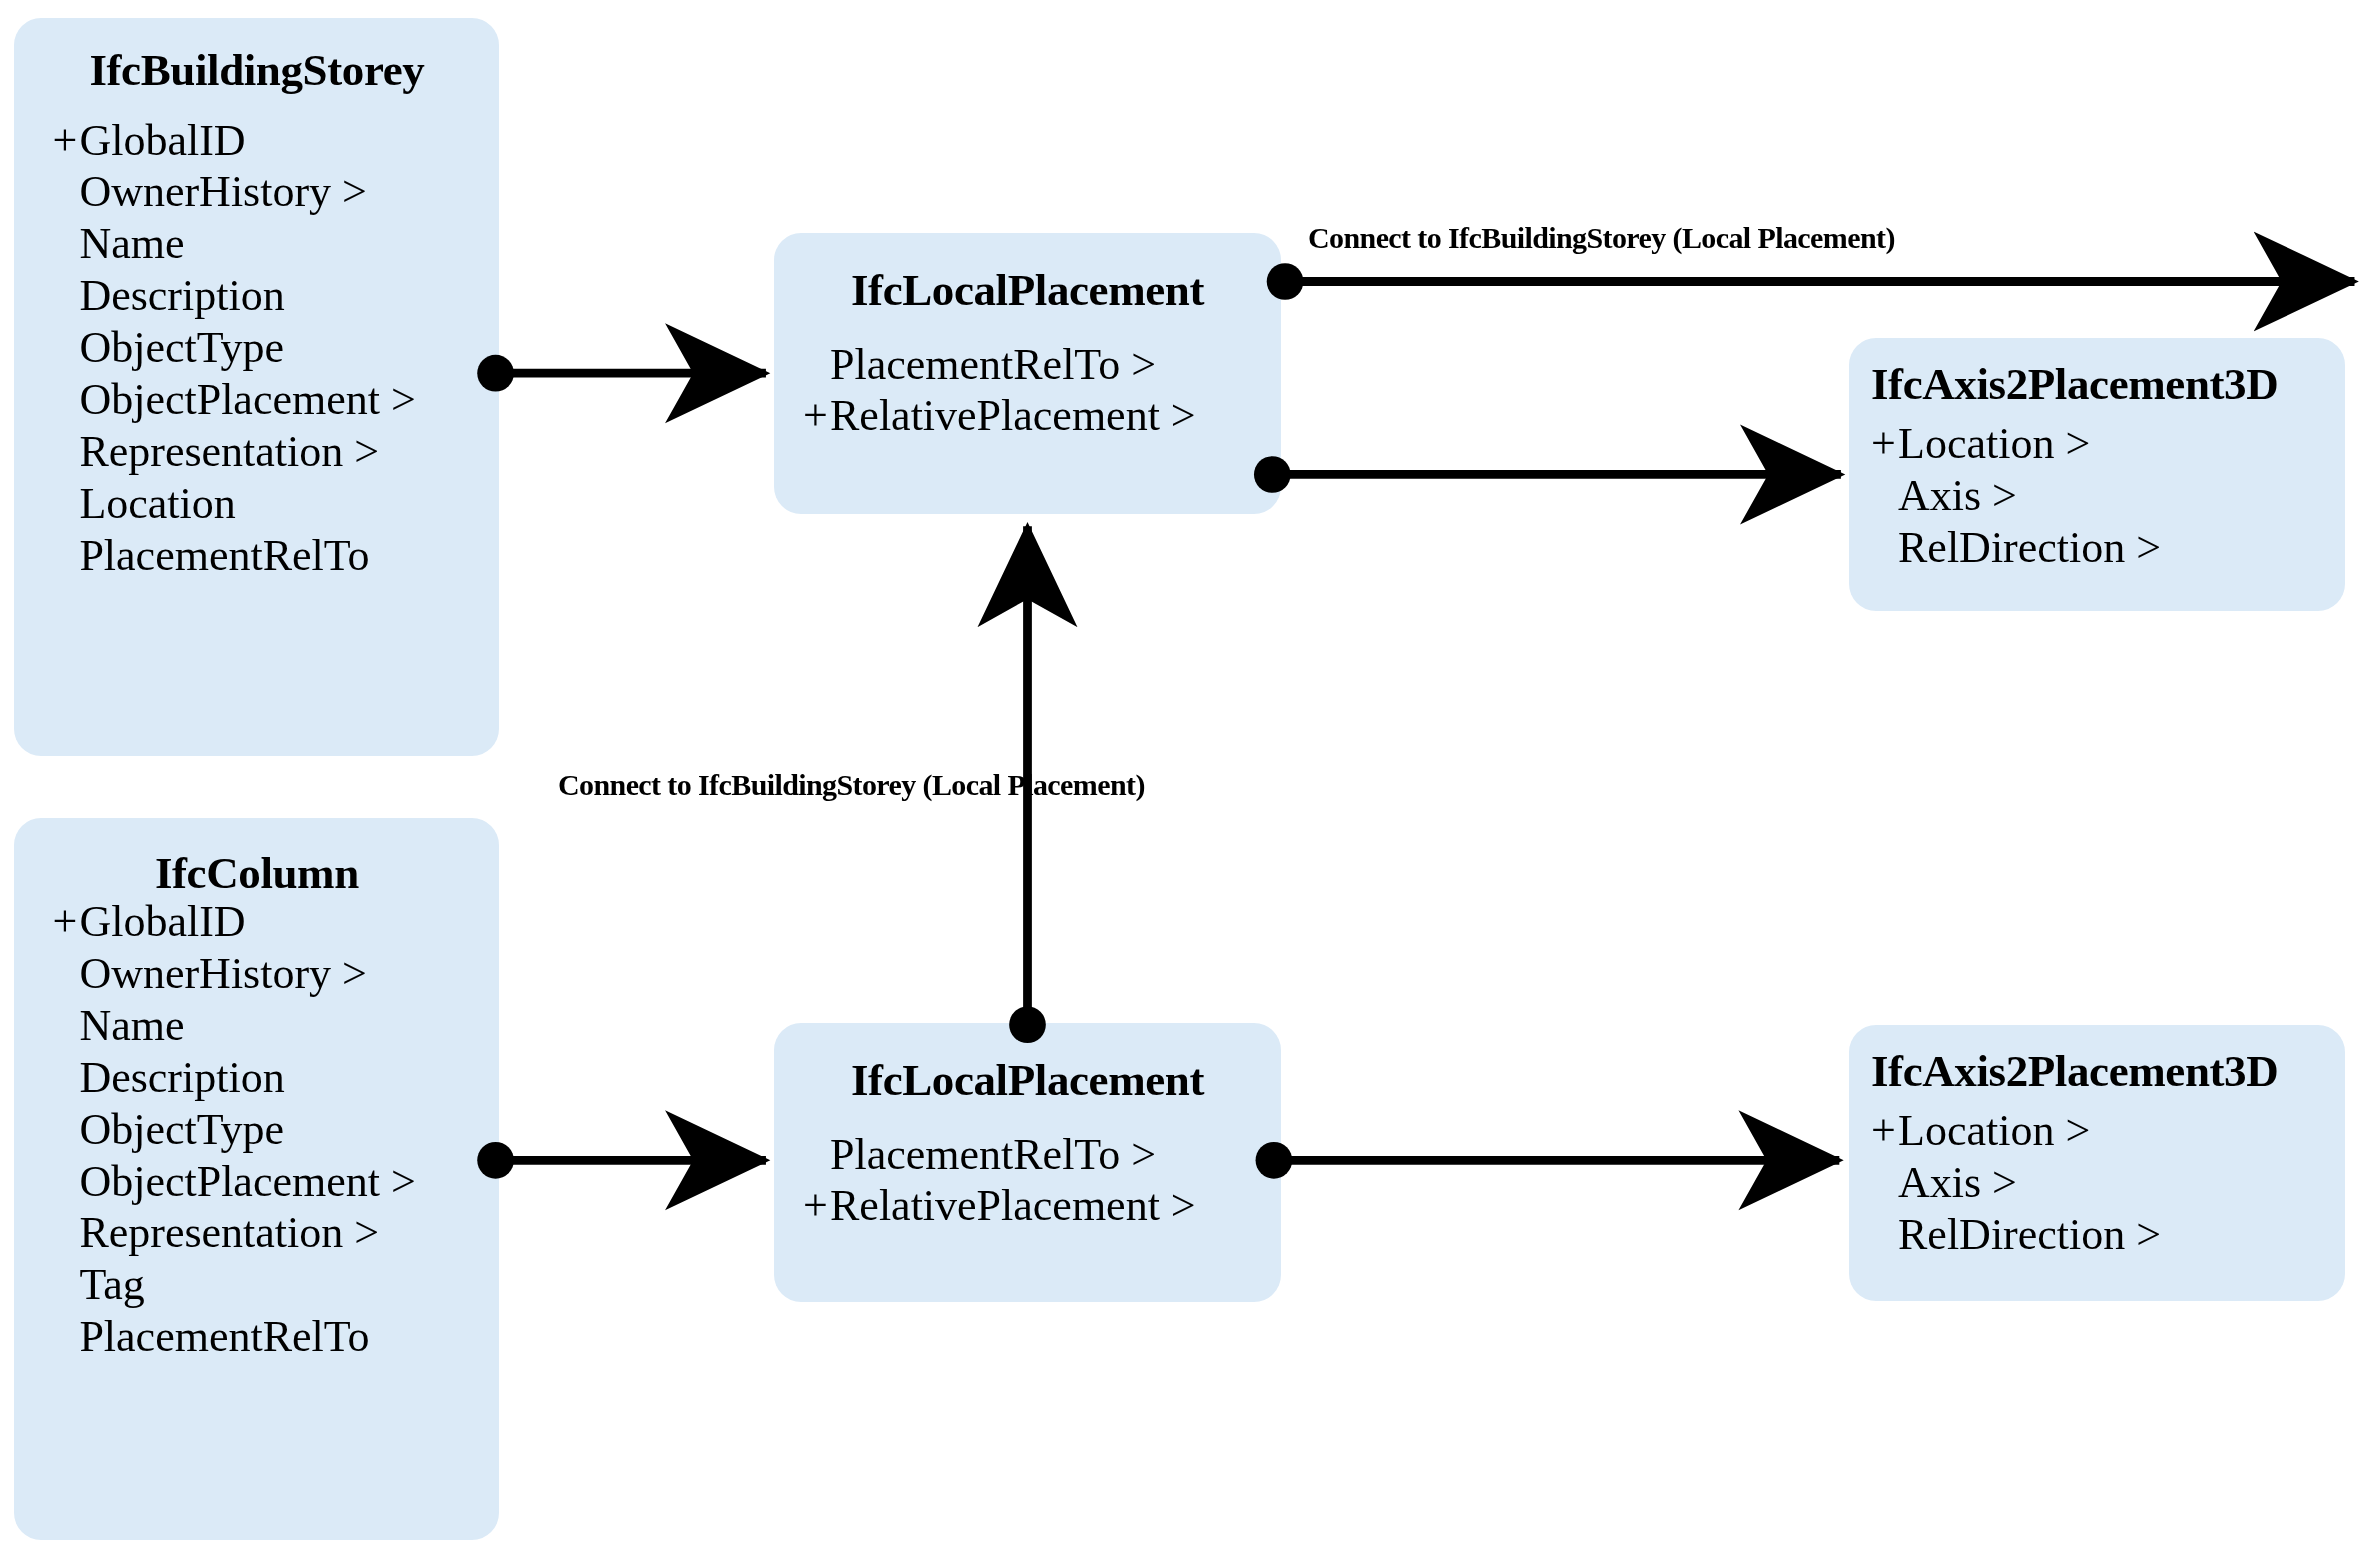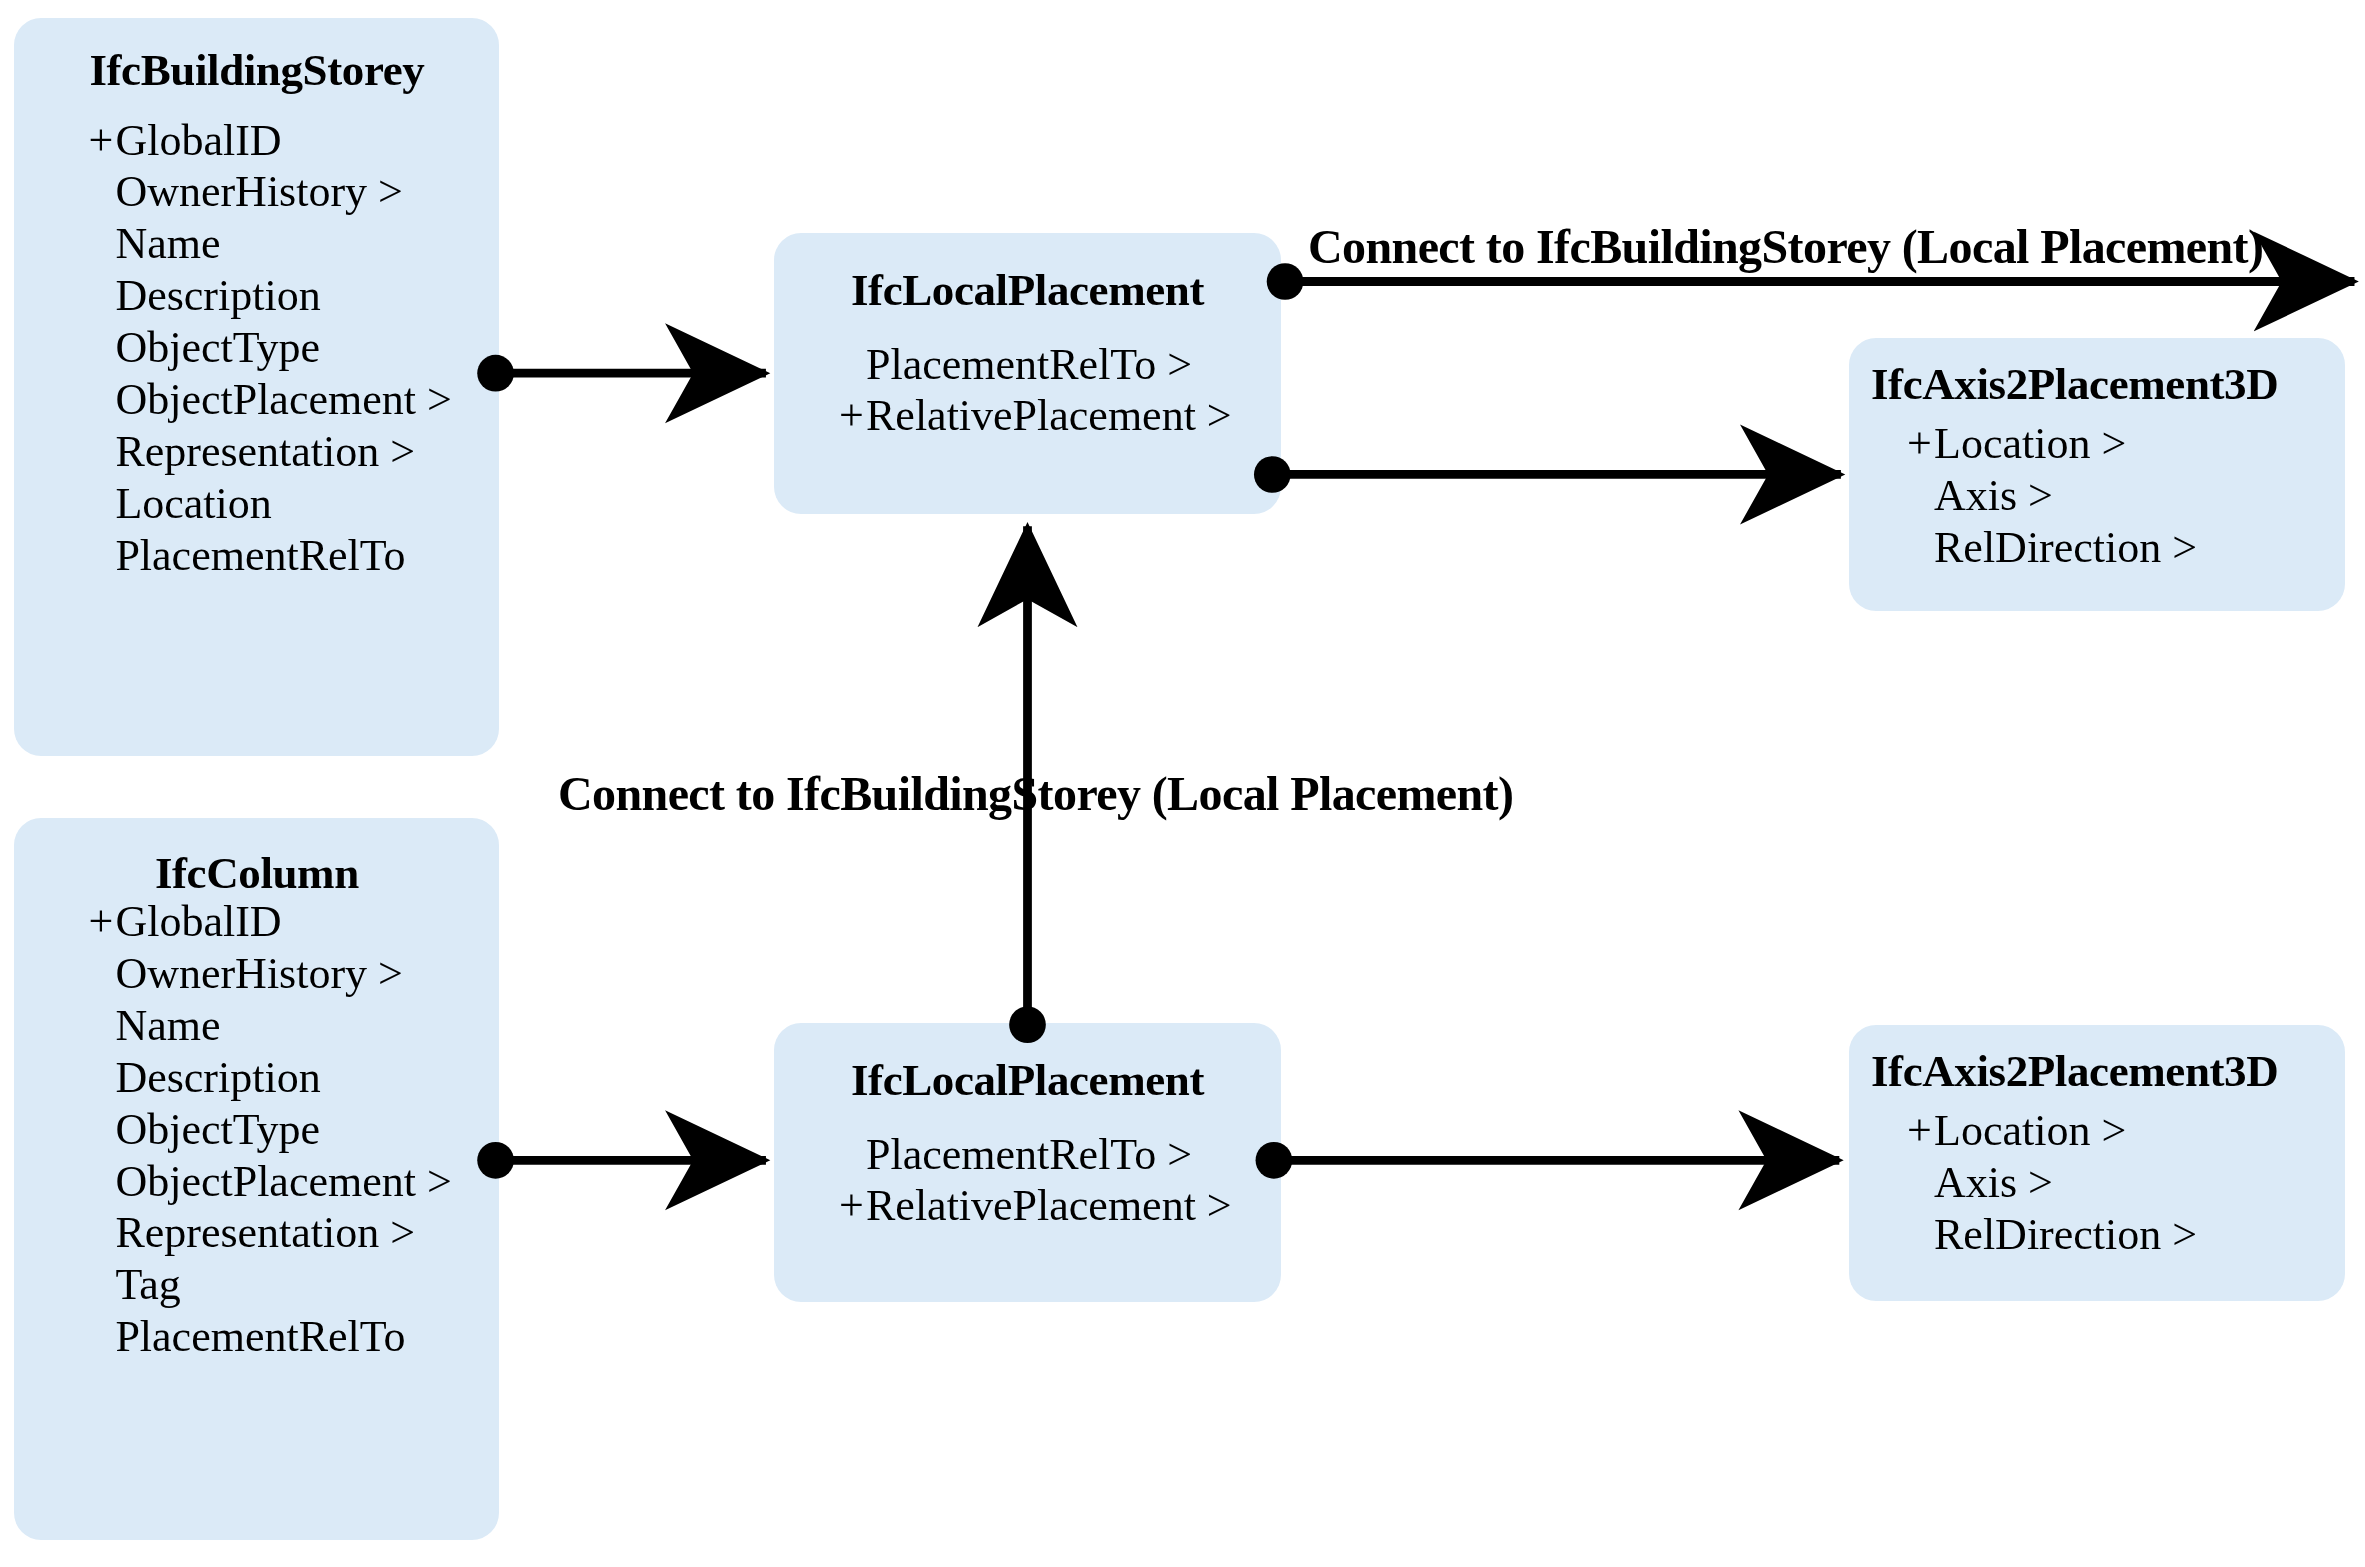--- a/index.html
+++ b/index.html
@@ -16,21 +16,21 @@
       line-height:1.0;
       text-align:center;
       letter-spacing:-0.4px;
       white-space:nowrap;
   }
   .box .attrs{
       font-size:44px;
       line-height:1.18;
       white-space:nowrap;
   }
-  .box .attrs .row{display:block;margin-left:36px;}
+  .box .attrs .row{display:block;}
   .box .attrs .plus{display:inline-block;width:27px;}
 
   
   #box-ifcbuildingstorey{left:14.4px;  top:17.5px;   width:485px; height:738px;  padding:30px 0 0 0;}
   #box-ifcbuildingstorey .title{margin-bottom:22px;}
   #box-ifcbuildingstorey .attrs{padding-left:38px;}
 
   #box-ifccolumn{left:14.4px;  top:818px; width:485px; height:722px; padding:33px 0 0 0;}
   #box-ifccolumn .title{}
   #box-ifccolumn .attrs{padding-left:38px;}
@@ -52,21 +52,21 @@
   #box-axisplacement-bottom .attrs{padding-left:22px;}
 
   
   .conn{position:absolute;}
   .conn svg{display:block;overflow:visible;}
 
   
   .edge-label{
       position:absolute;
       font-weight:bold;
-      font-size:48px;
+      font-size:30px;
       line-height:1.0;
       white-space:nowrap;
       letter-spacing:-0.6px;
       background:transparent;
   }
   #label-top-connect{left:1308px; top:223px;}
   #label-mid-connect{left:558px;  top:770px;}
 </style>
 </head>
 <body>

